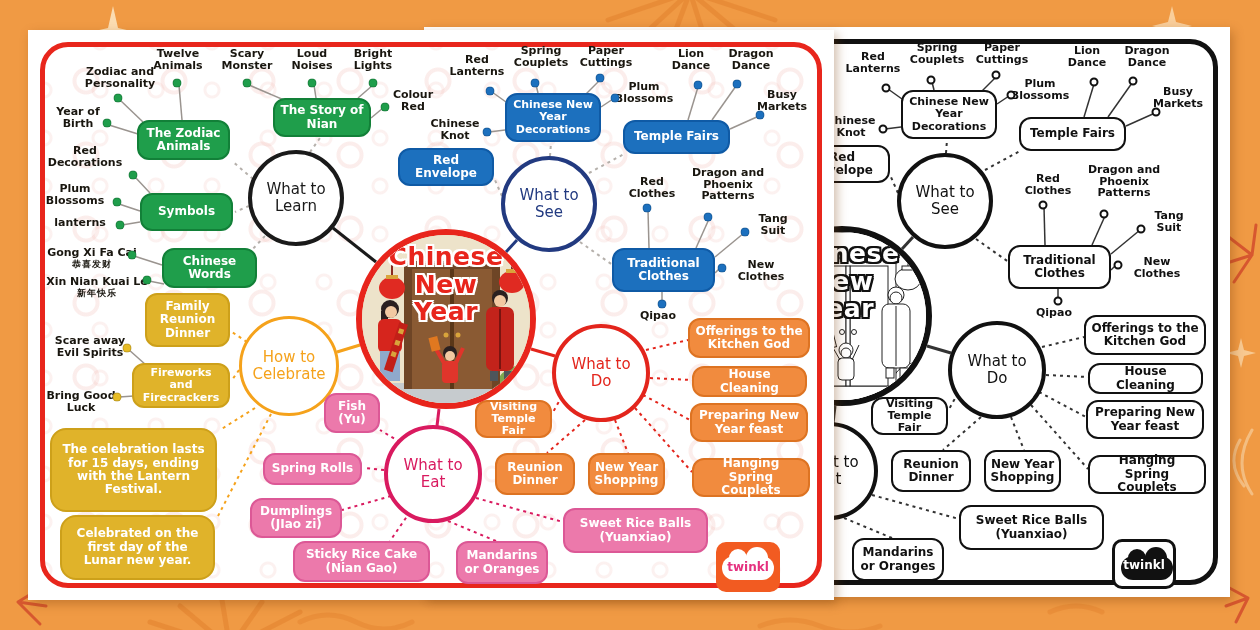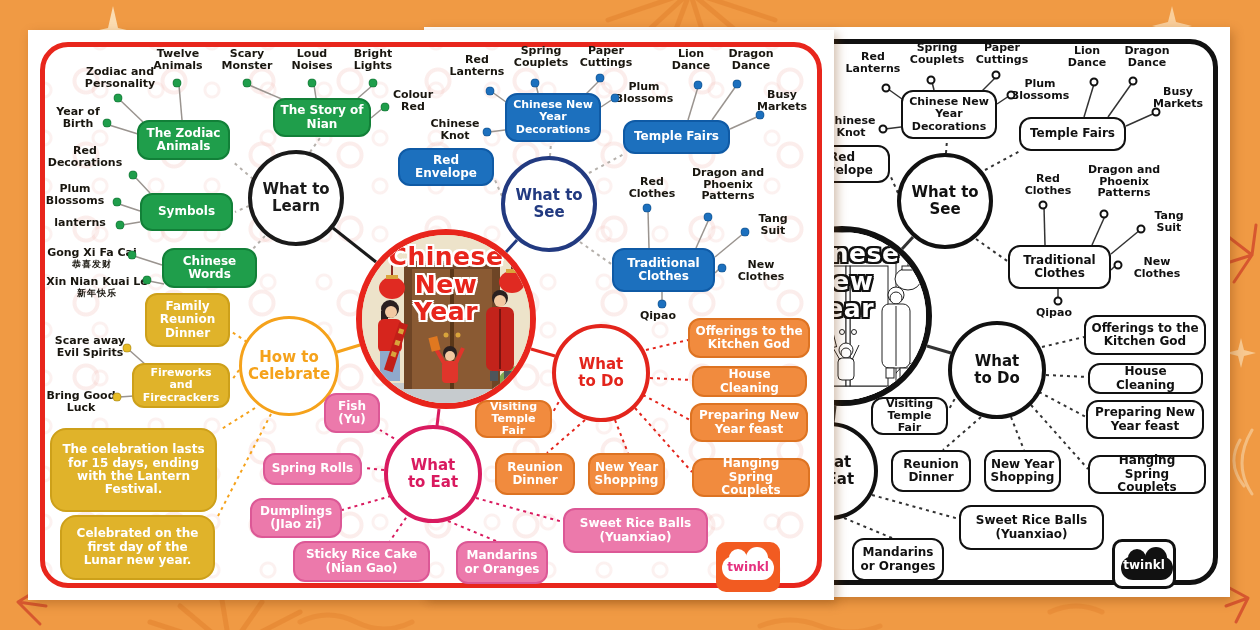--- a/index.html
+++ b/index.html
@@ -27,21 +27,21 @@
   .n{position:absolute;display:flex;align-items:center;justify-content:center;text-align:center;
      color:#fff;font-weight:700;font-size:12px;line-height:1.12;border-radius:12px;
      padding:2px 5px;box-sizing:border-box;z-index:2;border:2px solid}
   .g-n{background:#1F9E4B;border-color:#128038}
   .b-n{background:#1C70BE;border-color:#0F5AA5}
   .y-n{background:#E0B32A;border-color:#CDA01A}
   .o-n{background:#F18B3E;border-color:#DD7322}
   .p-n{background:#EC79AB;border-color:#DC5896}
   .small{font-size:11px}
   .circ{position:absolute;background:#fff;border-radius:50%;display:flex;align-items:center;
-        justify-content:center;text-align:center;font-weight:700;font-size:15px;line-height:1.15;
+        justify-content:center;text-align:center;font-weight:400;font-size:15px;line-height:1.15;
         z-index:2;box-sizing:border-box}
   .center{position:absolute;left:328px;top:199px;width:180px;height:180px;border-radius:50%;
           border:6px solid #E8251C;overflow:hidden;z-index:3;box-sizing:border-box;background:#EDE3CA}
   .center svg{position:absolute;left:0;top:0}
   .ctitle{position:absolute;left:0;right:0;top:8px;display:flex;flex-direction:column;align-items:center;
           z-index:2;font-weight:700;font-size:25px;color:#E8251C;line-height:1.1;letter-spacing:.5px;
           text-shadow:-2px -2px 0 #fff,2px -2px 0 #fff,-2px 2px 0 #fff,2px 2px 0 #fff,
                       0 -2px 0 #fff,0 2px 0 #fff,-2px 0 0 #fff,2px 0 0 #fff}
   .logo-box{position:absolute;left:688px;top:512px;width:64px;height:50px;background:#F25B21;
             border-radius:10px;z-index:5;box-sizing:border-box}

